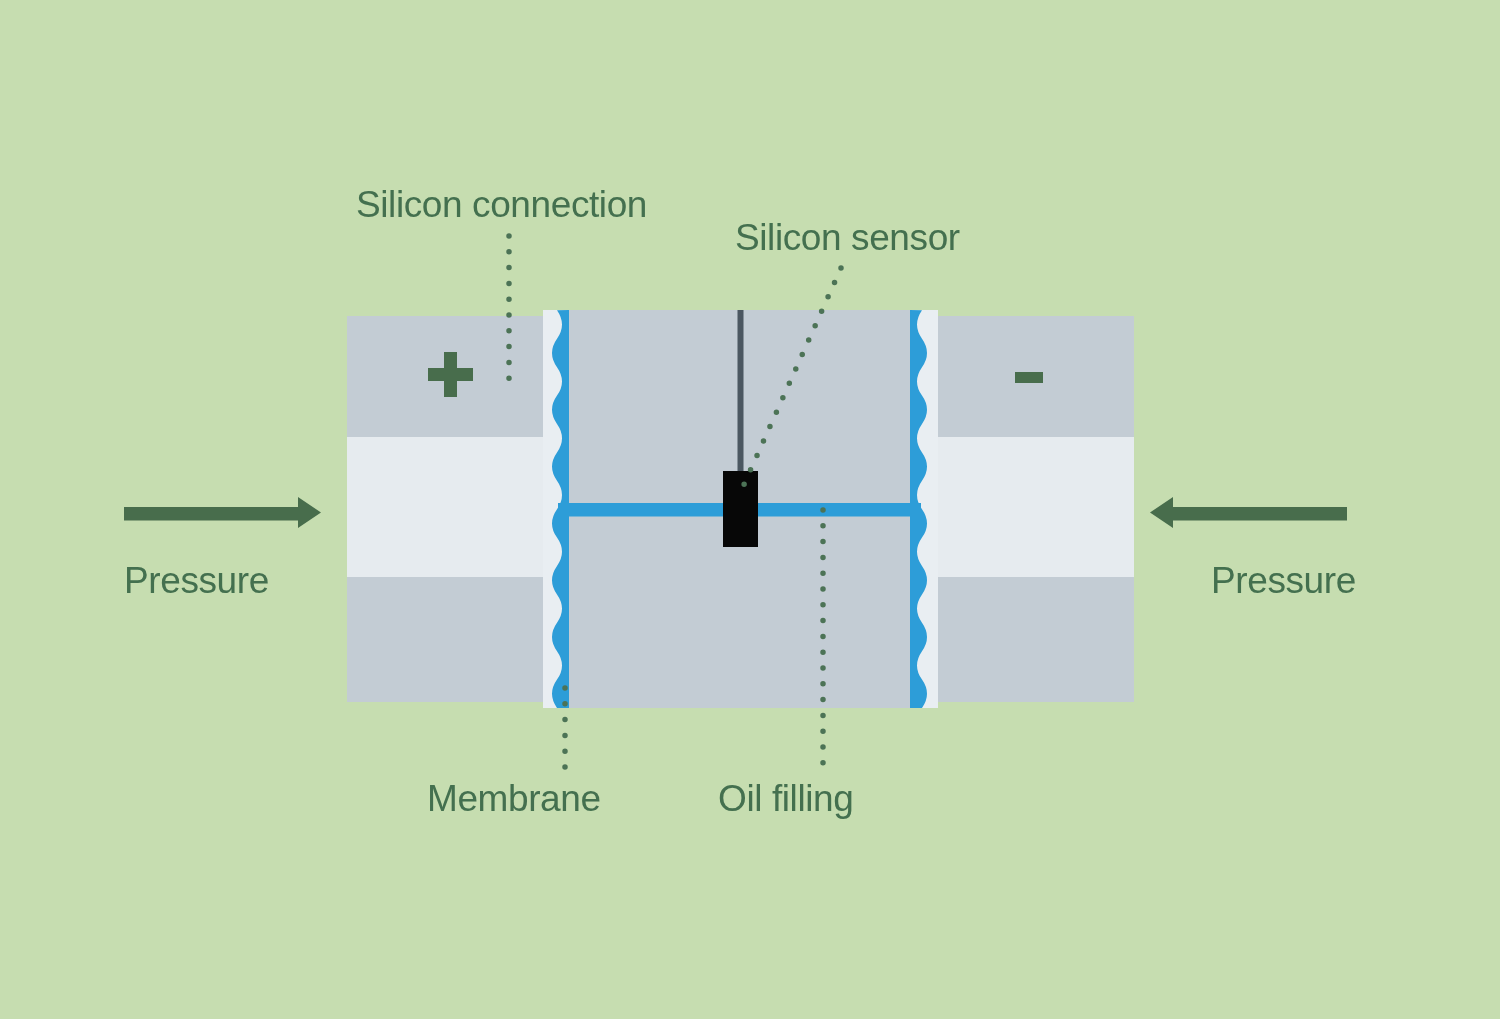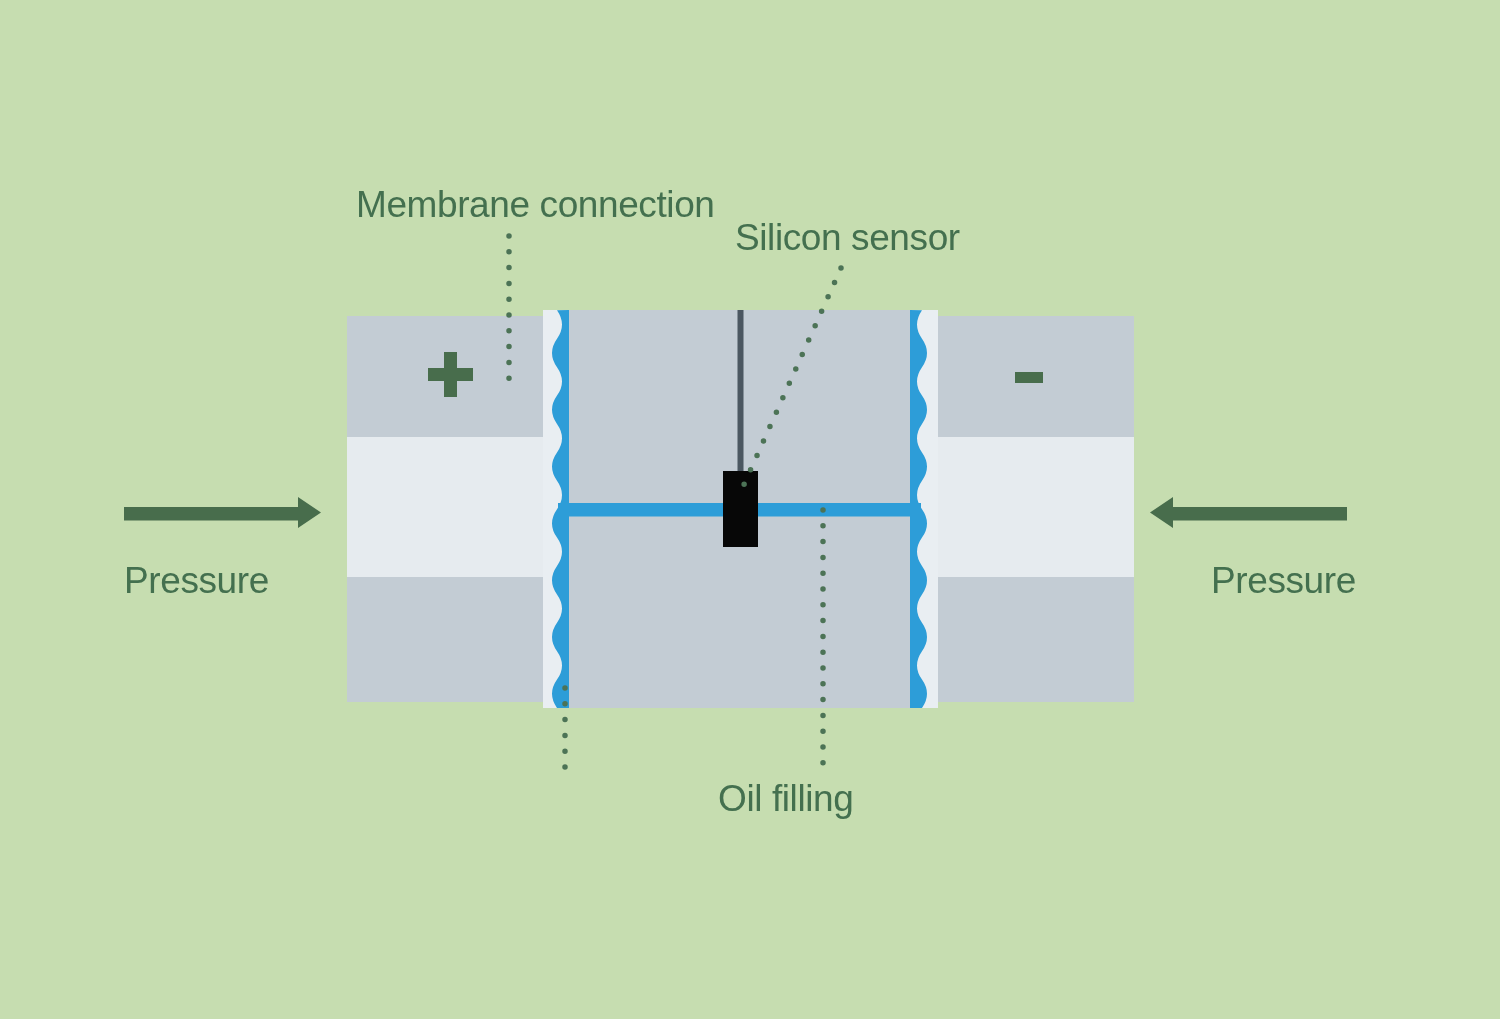--- a/index.html
+++ b/index.html
@@ -100,19 +100,20 @@
 
     <polygon class="arrow-fill" points="124,507 298,507 298,497 321,512.5 298,528 298,520.5 124,520.5"></polygon>
     <polygon class="arrow-fill" points="1347,507 1173,507 1173,497 1150,512.5 1173,528 1173,520.5 1347,520.5"></polygon>
 
     <line class="leader" x1="509" y1="236" x2="509" y2="381"></line>
     <line class="leader" x1="841" y1="268" x2="742" y2="489"></line>
     <line class="leader" x1="565" y1="688" x2="565" y2="770"></line>
     <line class="leader" x1="823" y1="510" x2="823" y2="766"></line>
   </svg>
 
-  <div class="label lbl-process">Membrane connection</div>
+  <div class="label lbl-process">Silicon connection</div>
   <div class="label lbl-silicon">Silicon sensor</div>
+  <div class="label lbl-membrane">Membrane</div>
   <div class="label lbl-oil">Oil filling</div>
   <div class="label lbl-pressure-left">Pressure</div>
   <div class="label lbl-pressure-right">Pressure</div>
 
 </div>
 
 </body></html>

